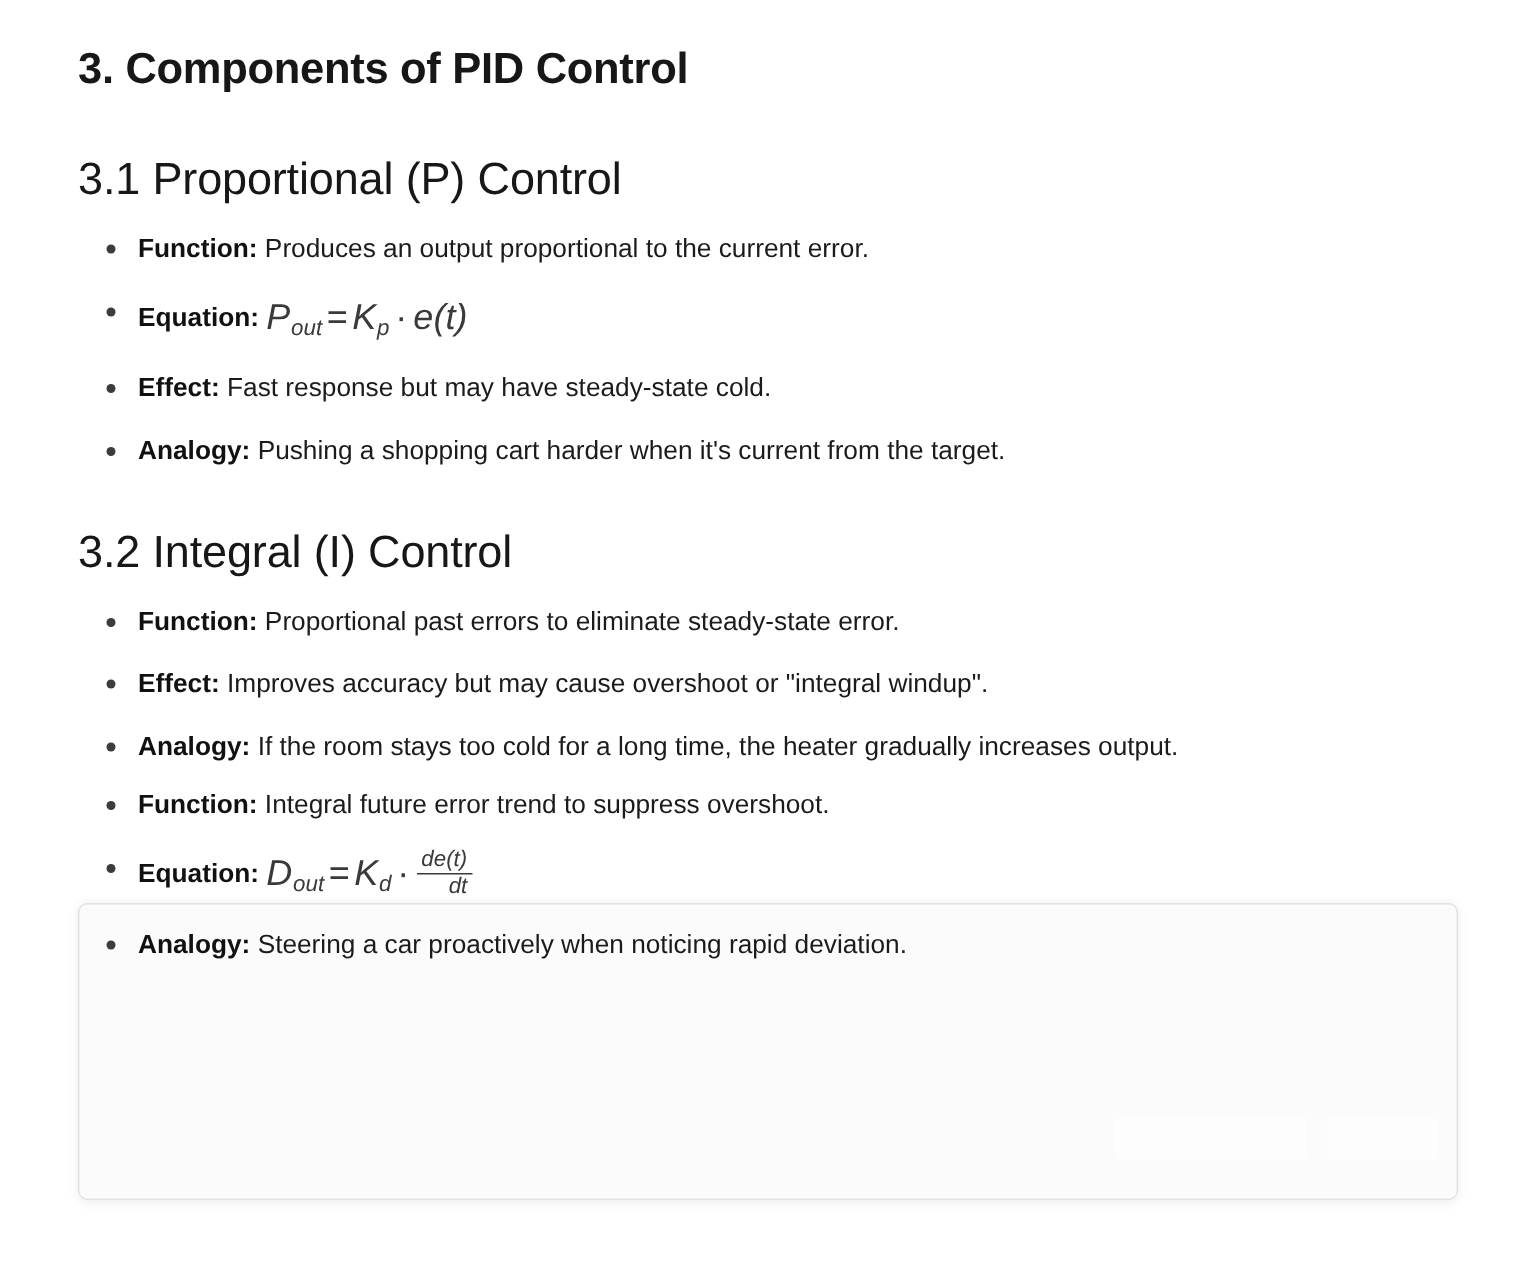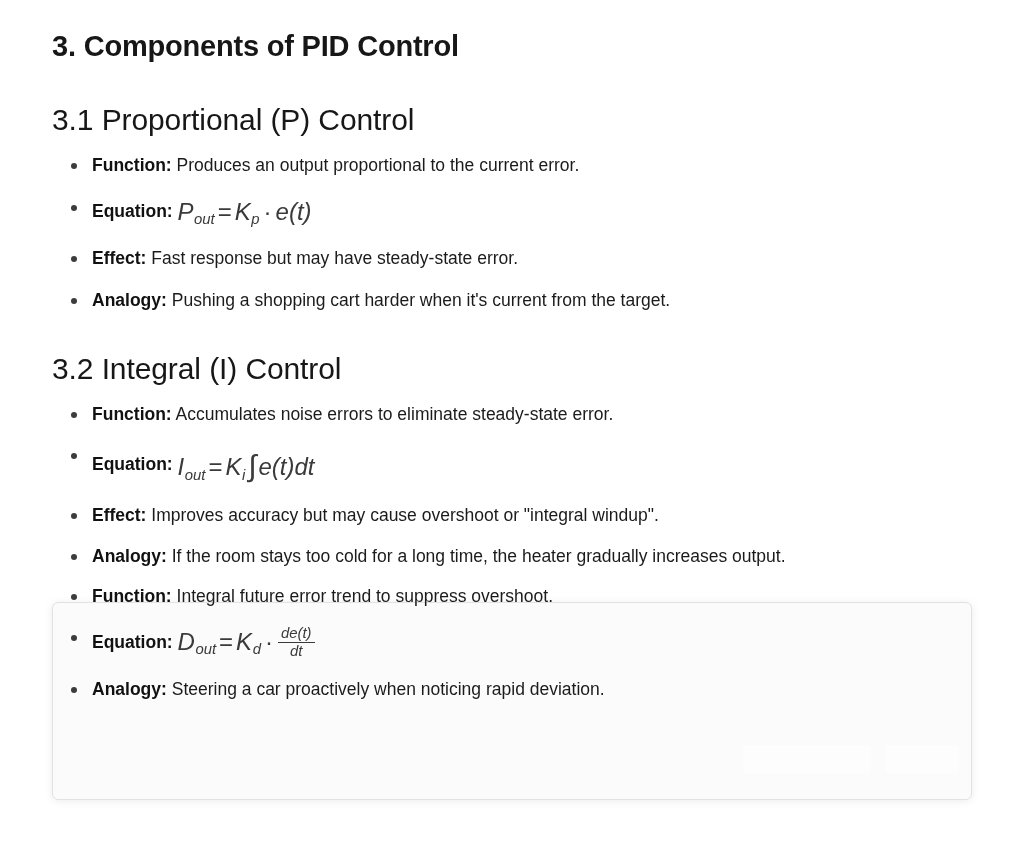--- a/index.html
+++ b/index.html
@@ -96,21 +96,21 @@
   .math .intg {
     font-style: normal;
     font-size: 1.25em;
     padding: 0 2px 0 3px;
     position: relative;
     top: 1px;
   }
   .frac {
     display: inline-block;
     vertical-align: middle;
-    text-align: center;
+    text-align: right;
     font-size: 0.62em;
     line-height: 1.15;
     margin: 0 1px;
     position: relative;
     top: -1px;
   }
   .frac .num { display: block; padding: 0 3px; }
   .frac .den {
     display: block;
     padding: 0 3px;
@@ -171,39 +171,33 @@
         <span class="txt">Produces an output proportional to the current error.</span>
       </li>
       <li>
         <span class="lbl">Equation:</span>
         <span class="math" title="P_out = K_p · e(t)">
           <span>P</span><sub>out</sub><span class="op">=</span><span>K</span><sub>p</sub><span class="dot">·</span><span>e(t)</span>
         </span>
       </li>
       <li>
         <span class="lbl">Effect:</span>
-        <span class="txt">Fast response but may have steady-state error.</span>
+        <span class="txt">Fast response but may have steady-state cold.</span>
       </li>
       <li>
         <span class="lbl">Analogy:</span>
         <span class="txt">Pushing a shopping cart harder when it's current from the target.</span>
       </li>
     </ul>
 
     <h2 class="section-title">3.2 Integral (I) Control</h2>
     <ul class="bullets">
       <li>
         <span class="lbl">Function:</span>
-        <span class="txt">Accumulates noise errors to eliminate steady-state error.</span>
-      </li>
-      <li>
-        <span class="lbl">Equation:</span>
-        <span class="math" title="I_out = K_i ∫ e(t)dt">
-          <span>I</span><sub>out</sub><span class="op">=</span><span>K</span><sub>i</sub><span class="intg">∫</span><span>e(t)</span><span>dt</span>
-        </span>
+        <span class="txt">Proportional past errors to eliminate steady-state error.</span>
       </li>
       <li>
         <span class="lbl">Effect:</span>
         <span class="txt">Improves accuracy but may cause overshoot or "integral windup".</span>
       </li>
       <li>
         <span class="lbl">Analogy:</span>
         <span class="txt">If the room stays too cold for a long time, the heater gradually increases output.</span>
       </li>
     </ul>

